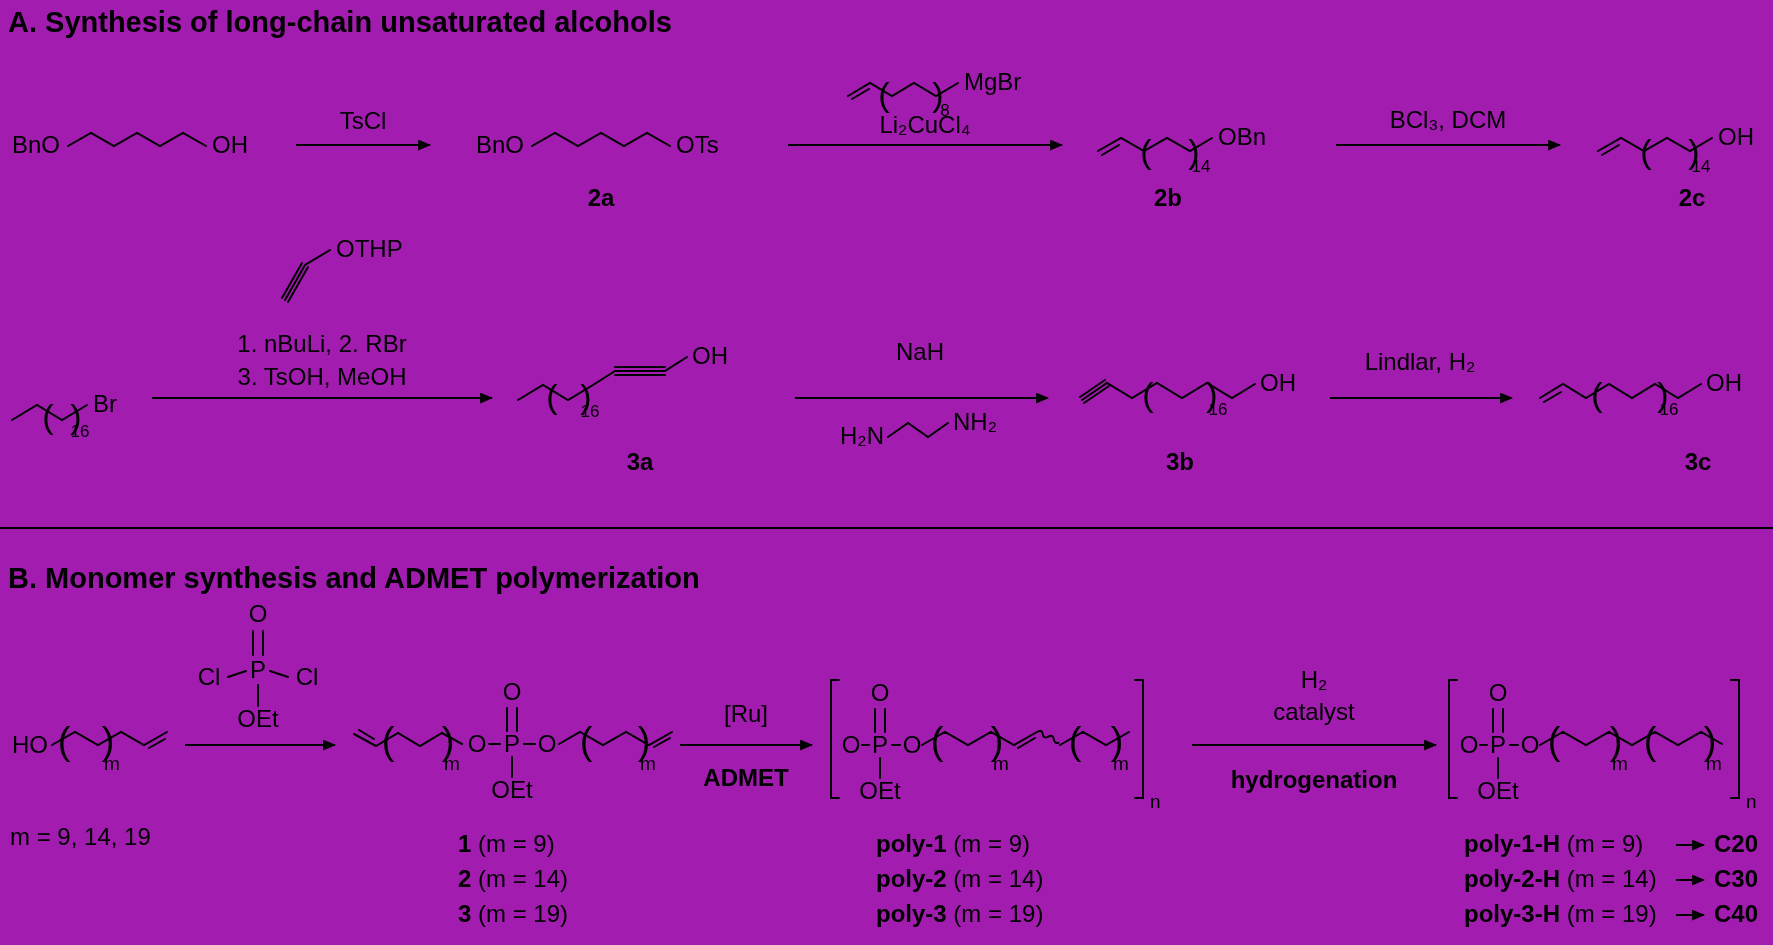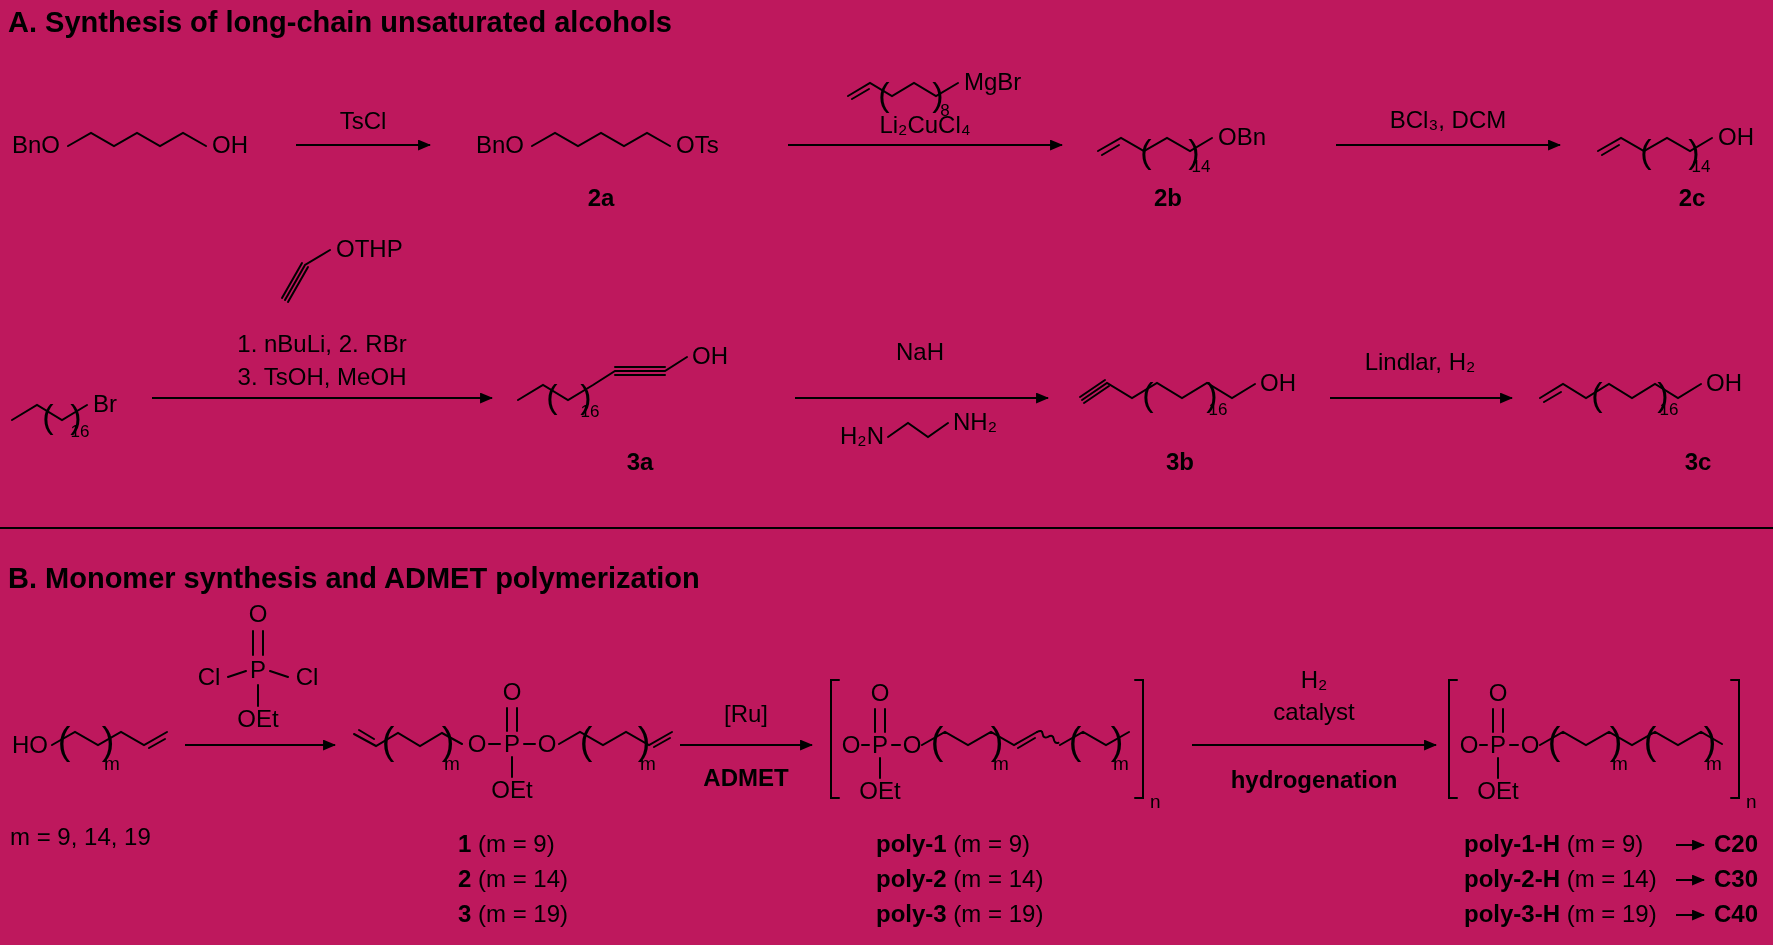--- a/index.html
+++ b/index.html
@@ -1,16 +1,16 @@
 <!DOCTYPE html>
 <html><head>
 <meta charset="utf-8">
 <style>
   html,body{margin:0;padding:0;background:#fff;}
-  .fig{position:relative;width:1773px;height:945px;background:#be185d;overflow:hidden;
+  .fig{position:relative;width:1773px;height:945px;background:#a21caf;overflow:hidden;
        font-family:"Liberation Sans","DejaVu Sans",sans-serif;}
   svg{display:block;}
   svg text{fill:#000;font-family:"Liberation Sans","DejaVu Sans",sans-serif;}
   .t29{font-size:29px;font-weight:bold;}
   .t24{font-size:24px;}
   .t19{font-size:19px;}
   .t17{font-size:17px;}
   .bold{font-weight:bold;}
   .mid{text-anchor:middle;}
   .paren{font-size:38px;}

